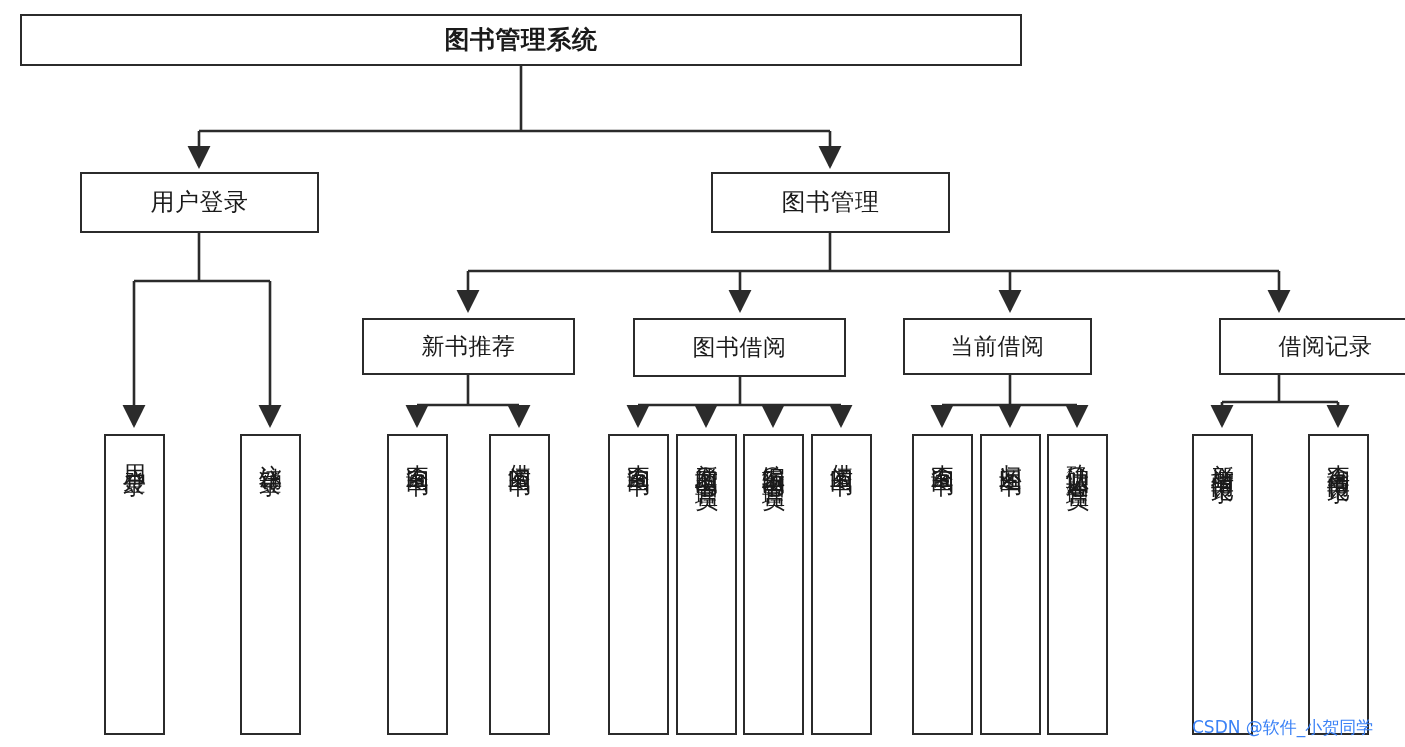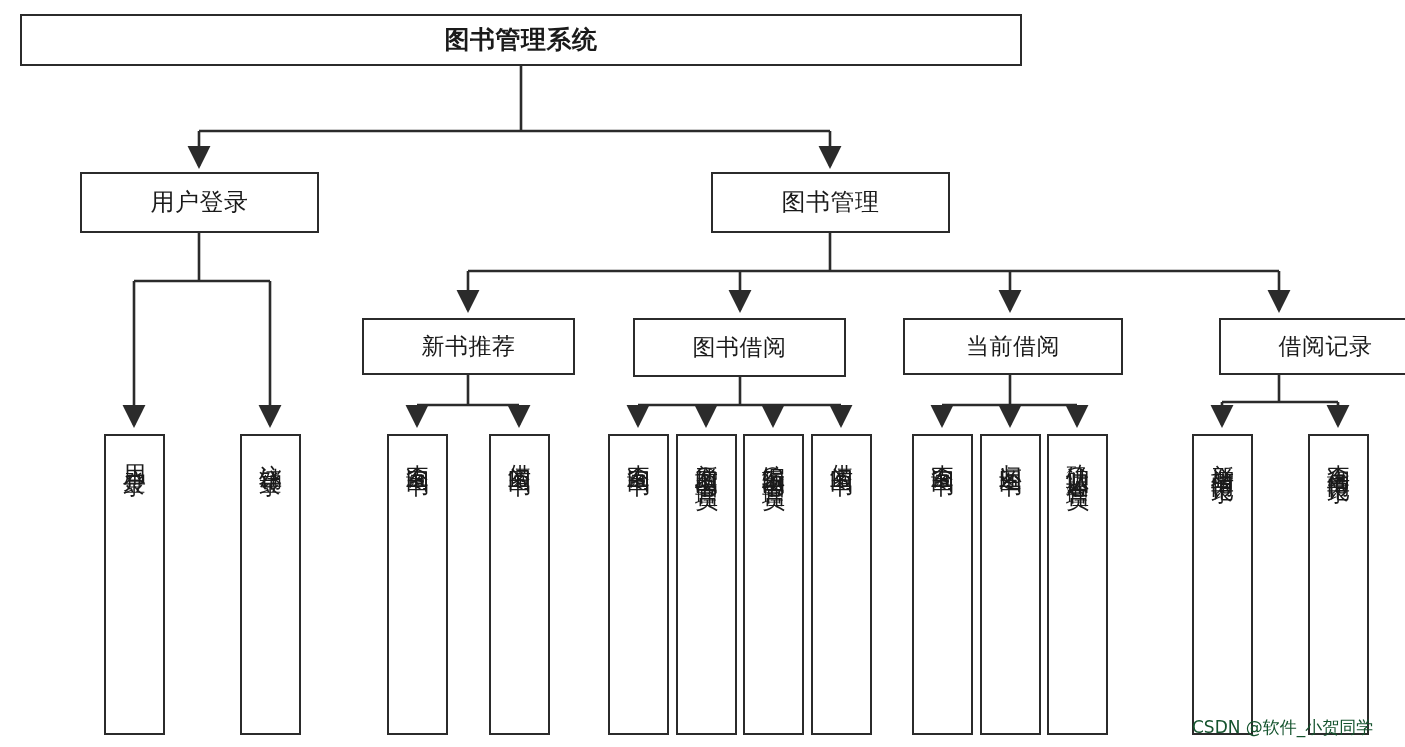--- a/index.html
+++ b/index.html
@@ -56,21 +56,21 @@
     text-orientation: upright;
     letter-spacing: 3.5px;
     line-height: 1;
   }
   .node.root   { font-size: 25px; font-weight: bold; }
   .node.lvl1   { font-size: 24px; }
   .node.lvl2   { font-size: 23px; }
   .node.leaf   { font-size: 23px; }
   .watermark {
     position: absolute;
-    color: #14532d;
+    color: #3b82f6;
     font-size: 17px;
     white-space: nowrap;
     z-index: 5;
     font-family: "DejaVu Sans", "Liberation Sans", sans-serif;
   }
 </style>
 </head>
 <body>
 
 <div id="canvas">
@@ -135,21 +135,21 @@
   <div class="node horiz lvl1" style="left:711px; top:172px; width:239px; height:61px;">
     <span class="label">图书管理</span>
   </div>
 
   <div class="node horiz lvl2" style="left:362px; top:318px; width:213px; height:57px;">
     <span class="label">新书推荐</span>
   </div>
   <div class="node horiz lvl2" style="left:633px; top:318px; width:213px; height:59px;">
     <span class="label">图书借阅</span>
   </div>
-  <div class="node horiz lvl2" style="left:903px; top:318px; width:220px; height:57px;">
+  <div class="node horiz lvl2" style="left:903px; top:318px; width:189px; height:57px;">
     <span class="label">当前借阅</span>
   </div>
   <div class="node horiz lvl2" style="left:1172px; top:318px; width:213px; height:57px;margin-left:47px;">
     <span class="label">借阅记录</span>
   </div>
 
   <div class="node vert leaf" style="left:104px; top:434px; width:61px; height:301px;">
     <span class="label">用户登录</span>
   </div>
   <div class="node vert leaf" style="left:240px; top:434px; width:61px; height:301px;">

